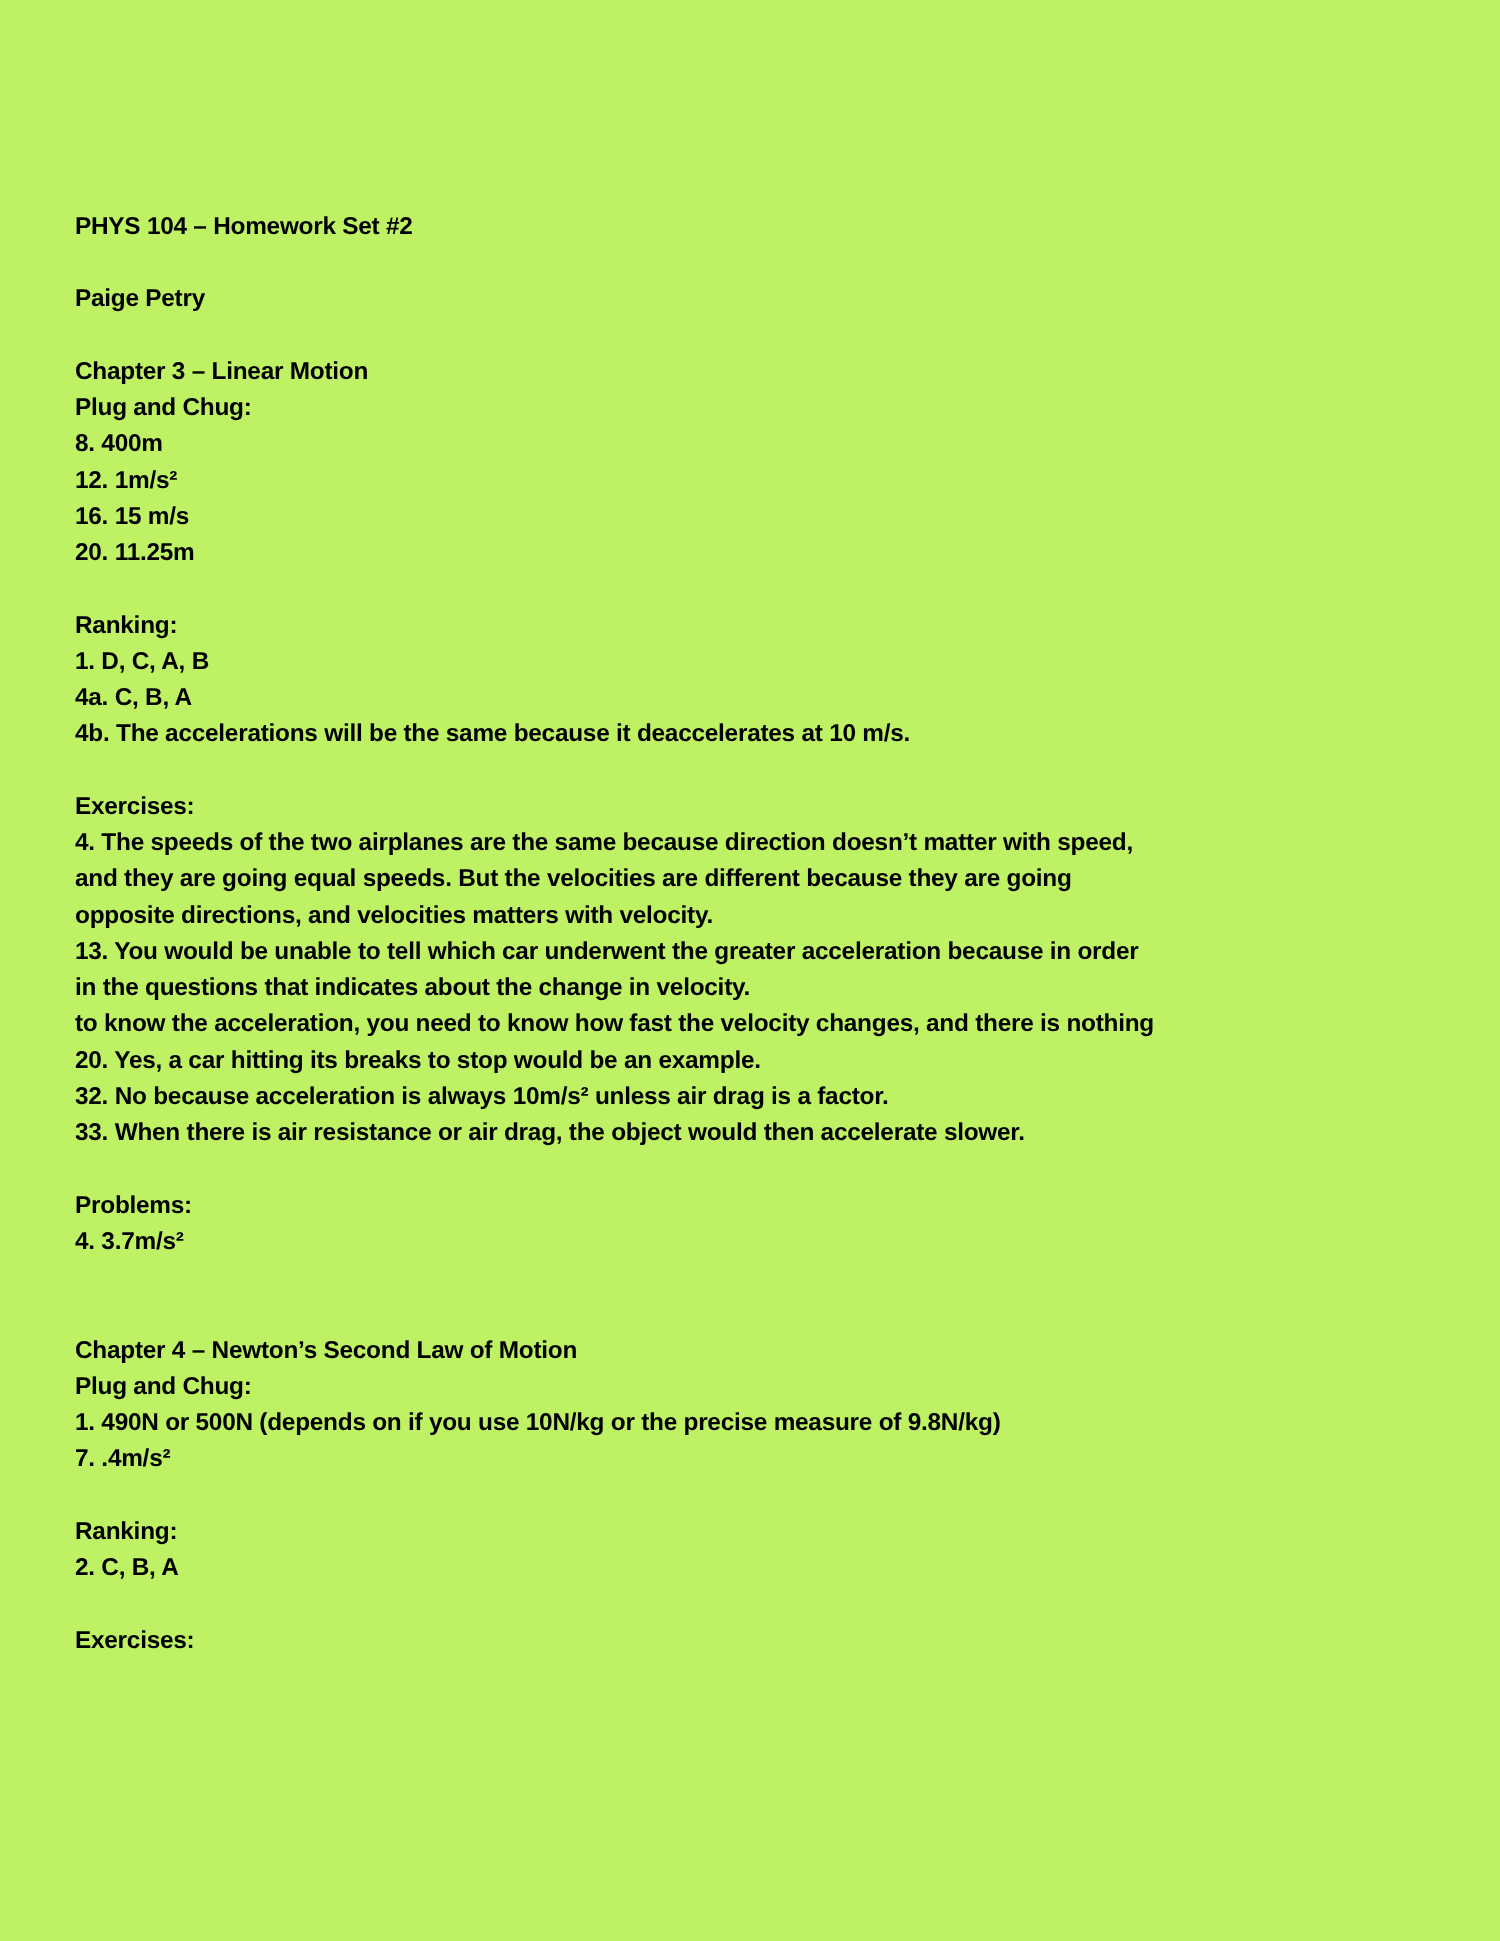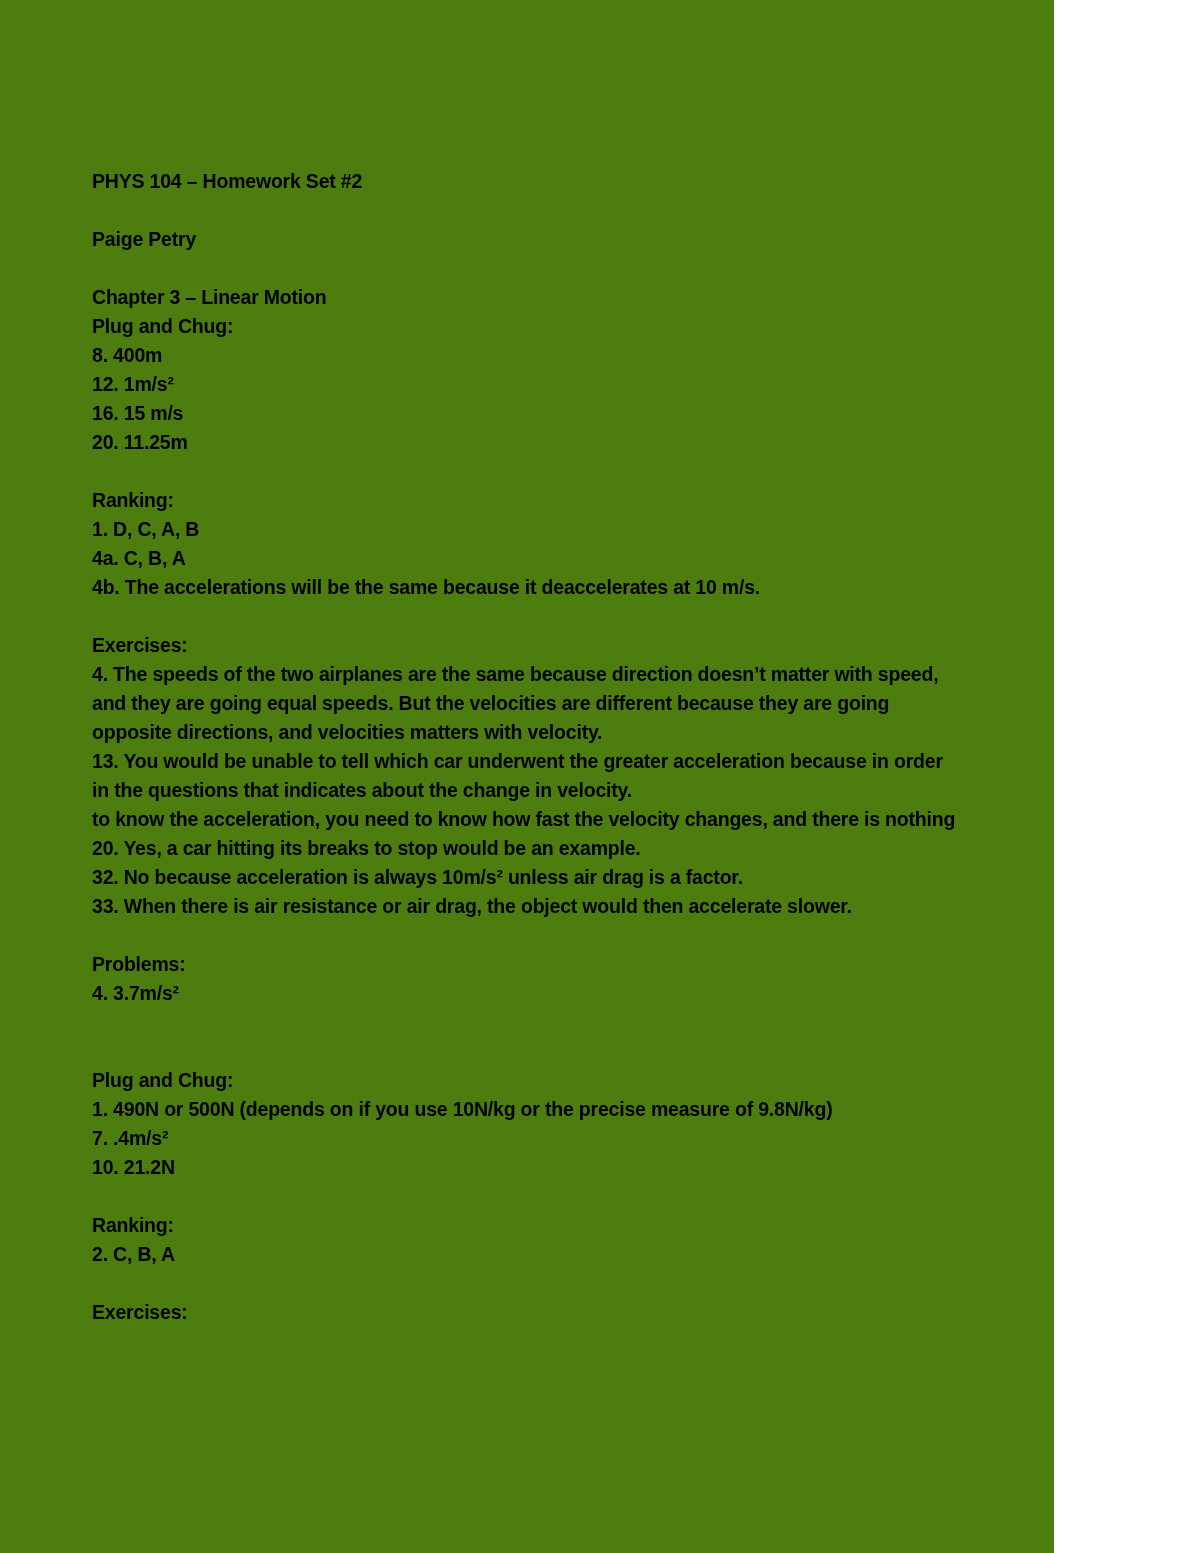--- a/index.html
+++ b/index.html
@@ -6,24 +6,24 @@
   html, body {
     background: #ffffff;
   }
   body {
     width: 1200px;
     min-height: 1553px;
     font-family: "Liberation Sans", sans-serif;
     color: #000000;
   }
   .page {
-    width: 1054px;
+    width: 1200px;
     min-height: 1553px;
-    background: #4d7c0f;
-    padding: 167px 140px 40px 92px;
+    background: #bef264;
+    padding: 167px 140px 40px 60px;
   }
   .line {
     font-size: 19.5px;
     line-height: 29px;
     font-weight: 700;
     letter-spacing: -0.2px;
     white-space: nowrap;
   }
   .line .prefix {
     font-weight: 700;
@@ -60,23 +60,23 @@
       <div class="line"><span class="prefix">13. </span><span>You would be unable to tell which car underwent the greater acceleration because in order</span></div>
       <div class="line"><span>in the questions that indicates about the change in velocity.</span></div>
       <div class="line"><span>to know the acceleration, you need to know how fast the velocity changes, and there is nothing</span></div>
       <div class="line"><span class="prefix">20. </span><span>Yes, a car hitting its breaks to stop would be an example.</span></div>
       <div class="line"><span class="prefix">32. </span><span>No because acceleration is always 10m/s² unless air drag is a factor.</span></div>
       <div class="line"><span class="prefix">33. </span><span>When there is air resistance or air drag, the object would then accelerate slower.</span></div>
       <div class="gap" style="height: 29px;"></div>
       <div class="line"><span>Problems:</span></div>
       <div class="line"><span class="prefix">4. </span><span>3.7m/s²</span></div>
       <div class="gap" style="height: 58px;"></div>
+      <div class="line"><span>Chapter 4 – Newton’s Second Law of Motion</span></div>
       <div class="line"><span>Plug and Chug:</span></div>
       <div class="line"><span class="prefix">1. </span><span>490N or 500N (depends on if you use 10N/kg or the precise measure of 9.8N/kg)</span></div>
       <div class="line"><span class="prefix">7. </span><span>.4m/s²</span></div>
-      <div class="line"><span class="prefix">10. </span><span>21.2N</span></div>
       <div class="gap" style="height: 29px;"></div>
       <div class="line"><span>Ranking:</span></div>
       <div class="line"><span class="prefix">2. </span><span>C, B, A</span></div>
       <div class="gap" style="height: 29px;"></div>
       <div class="line"><span>Exercises:</span></div>
     </div>
 </div>
 
 </body></html>

